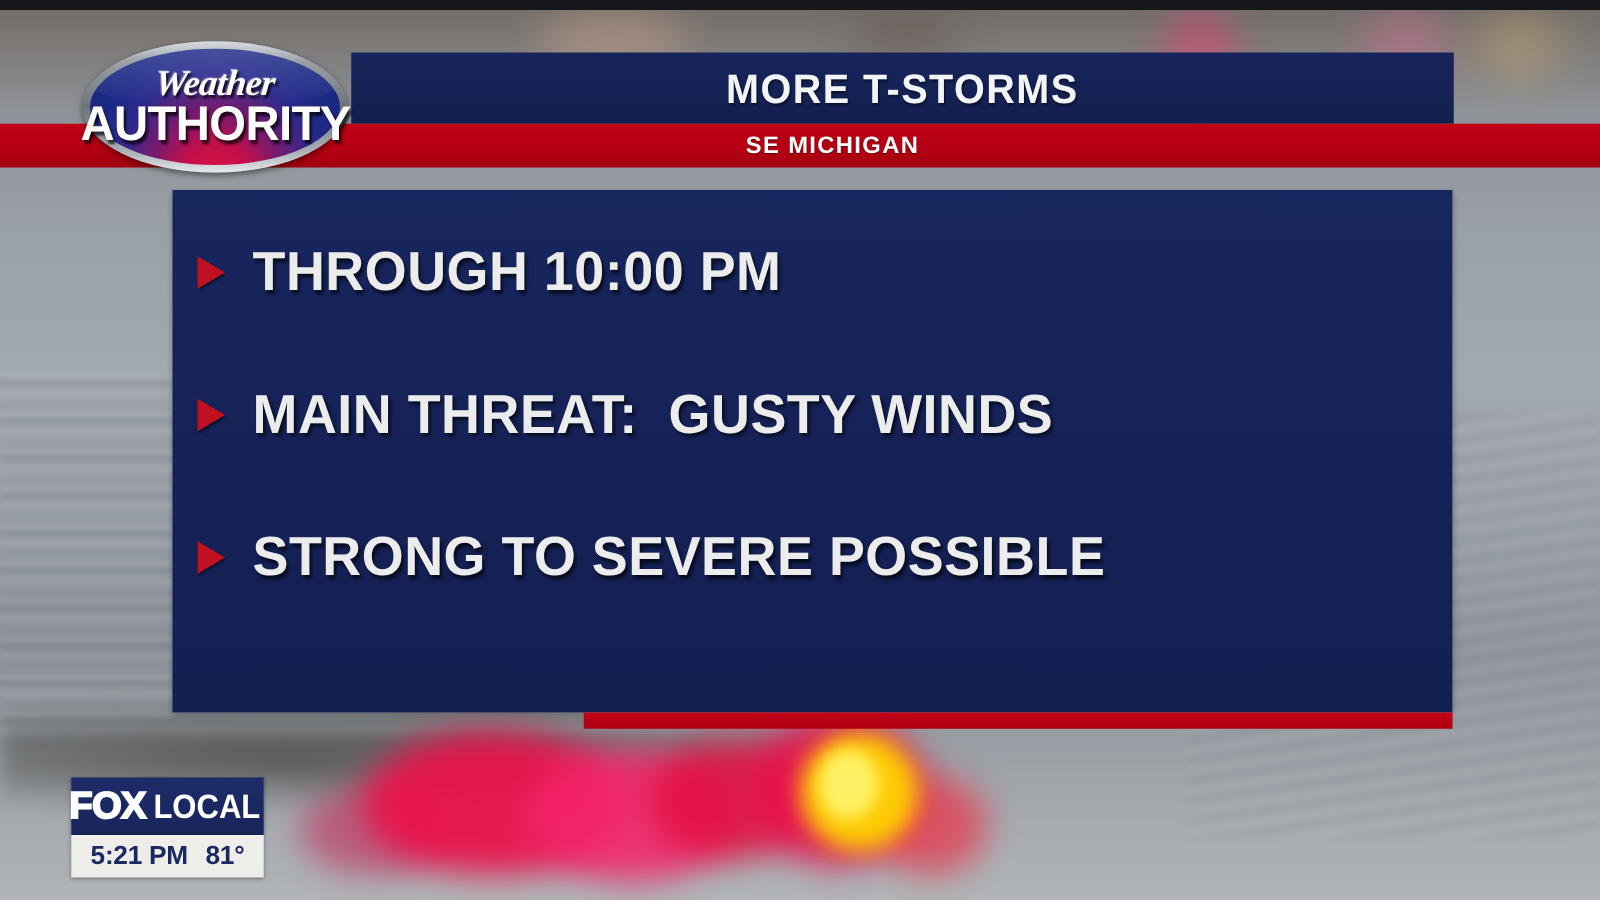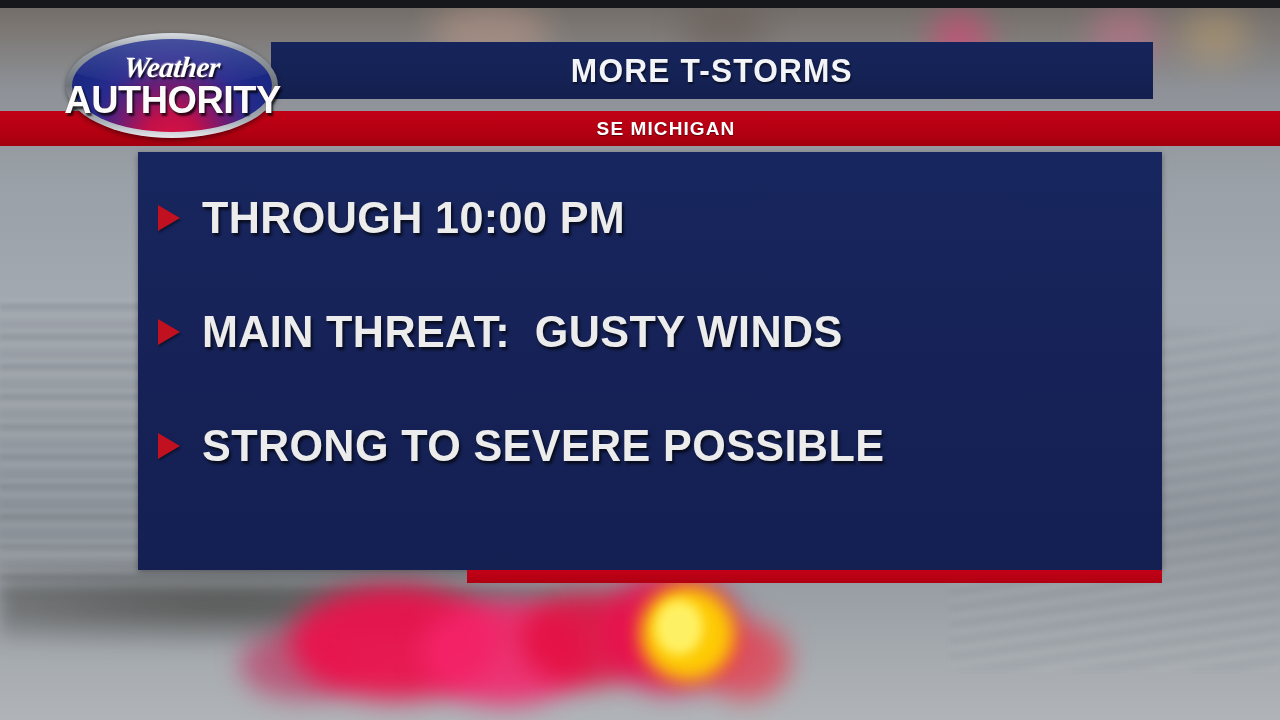--- a/index.html
+++ b/index.html
@@ -88,38 +88,38 @@
   .f12{ left: 1180px; top: 10px; width: 70px;  height: 55px;  background: #cfa96d; opacity: .4;  filter: blur(16px); }
   .f13{ left: 680px;  top: 4px;  width: 90px;  height: 50px;  background: #5c4a44; opacity: .35; filter: blur(16px); }
   .letterbox-top {
     position: absolute; left: 0; top: 0; width: 1280px; height: 8px;
     background: #15171b;
   }
 
   
   .header-navy {
     position: absolute;
-    left: 271px; top: 42px;
+    left: 281px; top: 42px;
     width: 882px; height: 57px;
     background: linear-gradient(to bottom, #16245c 0%, #152255 55%, #131f4e 100%);
     display: flex; align-items: center; justify-content: center;
   }
   .header-title {
     color: #f2f4f7;
     font-size: 33px;
     font-weight: bold;
     letter-spacing: 1.2px;
     font-family: "Liberation Sans Narrow", "Liberation Sans", sans-serif;
     transform: scaleX(0.96);
     text-shadow: 1px 2px 2px rgba(0,0,0,0.55);
     white-space: nowrap;
   }
   .header-red {
     position: absolute;
-    left: 0; top: 111px;
+    left: 0; top: 99px;
     width: 1280px; height: 35px;
     background: linear-gradient(to bottom, #c10016 0%, #b40012 60%, #a2000f 100%);
     display: flex; align-items: center; justify-content: center;
   }
   .header-sub {
     color: #ffffff;
     font-size: 19px;
     font-weight: bold;
     letter-spacing: 1.1px;
     font-family: "Liberation Sans Narrow", "Liberation Sans", sans-serif;
@@ -334,14 +334,24 @@
 
       <div class="bullet-row">
         <span class="bullet-tri"></span>
         <span class="bullet-text">STRONG TO SEVERE POSSIBLE</span>
       </div>
 
     </div>
   </div>
   <div class="panel-underline"></div>
 
+  <div class="bug">
+    <div class="bug-logo">
+      <span class="bug-fox">FOX</span>
+      <span class="bug-local">LOCAL</span>
+    </div>
+    <div class="bug-strip">
+      <span class="bug-time">5:21 PM</span>
+      <span class="bug-temp">81°</span>
+    </div>
+  </div>
 
 </div>
 
 </body></html>

